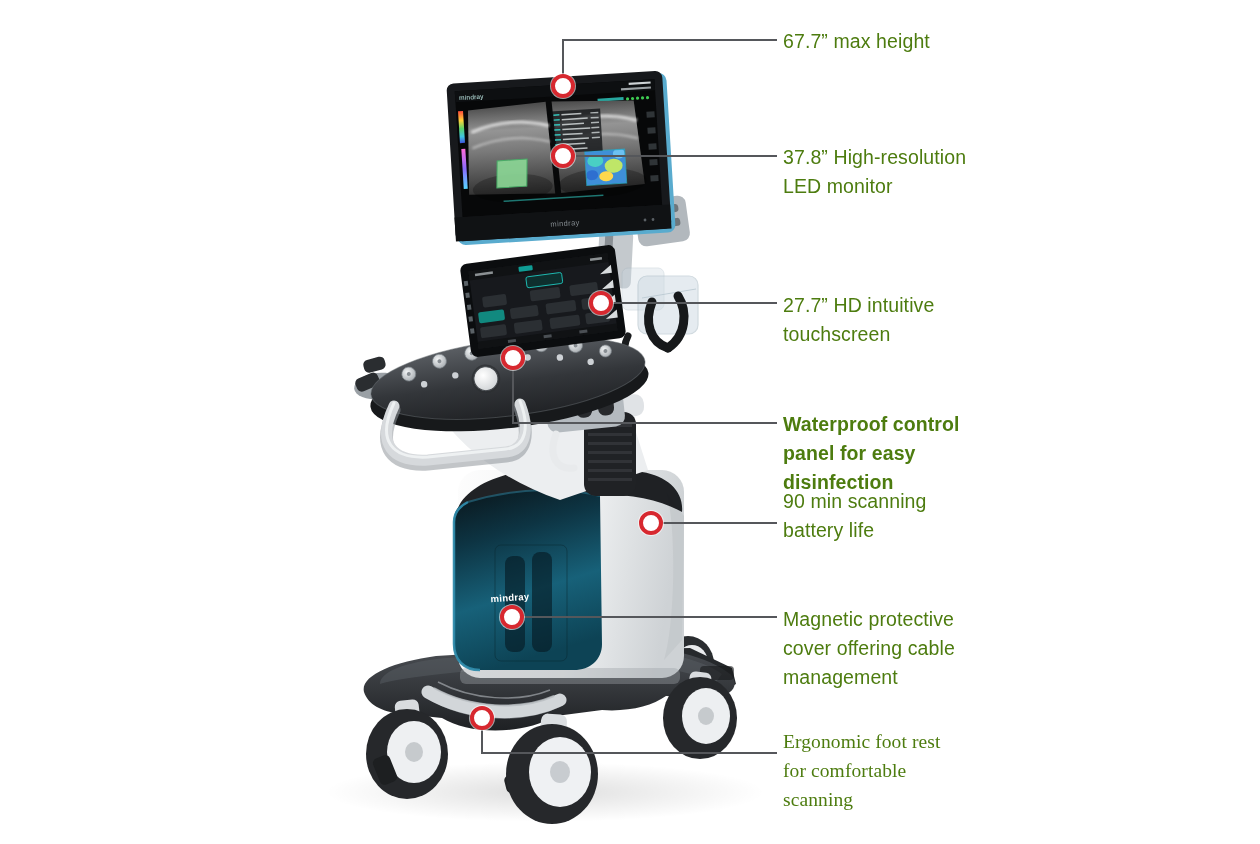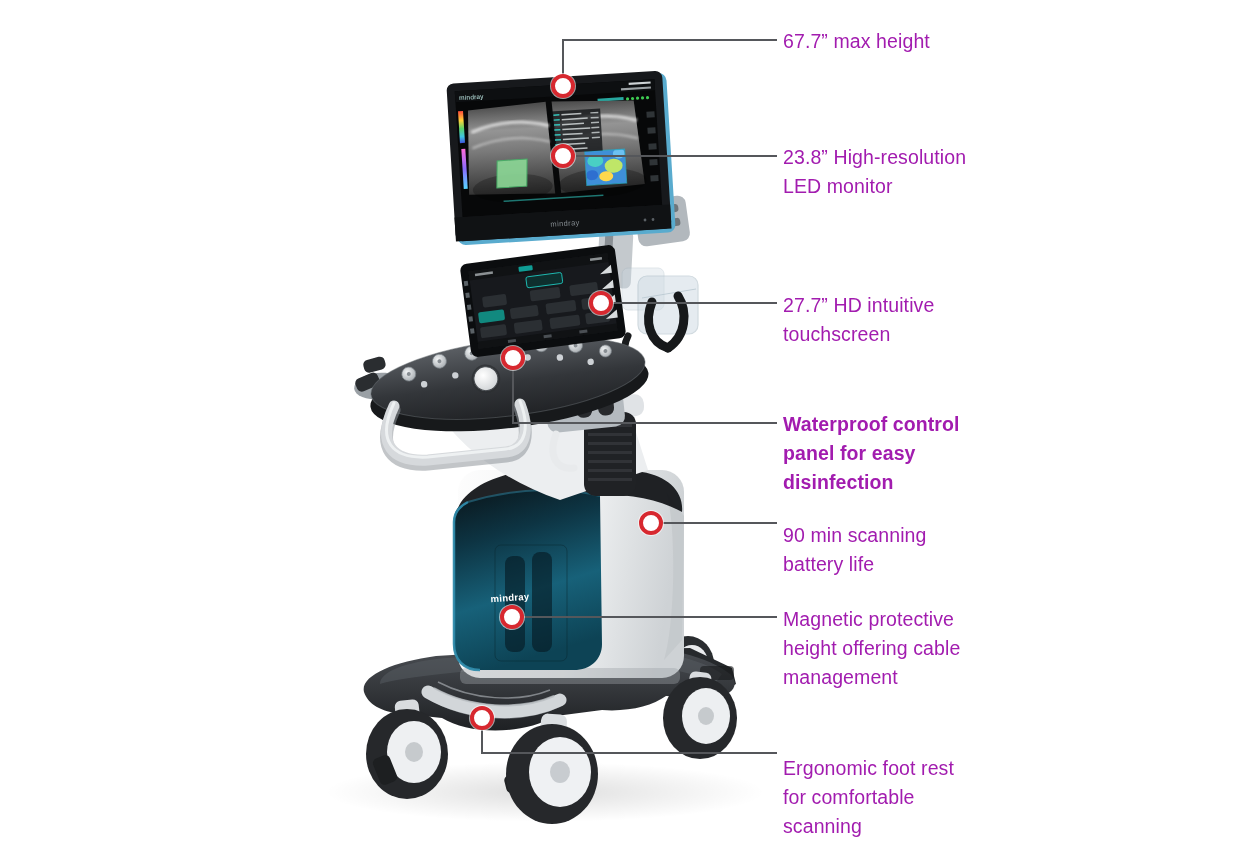--- a/index.html
+++ b/index.html
@@ -11,21 +11,21 @@
   .lh{position:absolute;height:2px;background:#55575b;}
   .lv{position:absolute;width:2px;background:#55575b;}
   .marker{
     position:absolute;width:16px;height:16px;background:#ffffff;
     border:4px solid #d7282f;border-radius:50%;
     transform:translate(-50%,-50%);box-sizing:content-box;
     box-shadow:0 0 0 1px rgba(255,255,255,.6);
   }
   .callout-label{
     position:absolute;left:783px;width:240px;
-    font-size:19.5px;line-height:29px;color:#a21caf;
+    font-size:19.5px;line-height:29px;color:#4d7c0f;
     white-space:pre-line;letter-spacing:0.1px;
   }
 </style>
 </head>
 <body>
 
 <div class="stage">
 
   <svg class="machine-svg" viewBox="0 0 1260 844" aria-hidden="true">
     <defs>
@@ -372,21 +372,21 @@
   <div>
     <div class="lv" style="left:562px;top:39px;height:37px;"></div>
     <div class="lh" style="left:562px;top:39px;width:215px;"></div>
     <span class="marker" style="left:563px;top:86px;"></span>
     <div class="callout-label" style="top:27px;">67.7” max height</div>
   </div>
 
   <div>
     <div class="lh" style="left:576px;top:155px;width:201px;"></div>
     <span class="marker" style="left:563px;top:156px;"></span>
-    <div class="callout-label" style="top:143px;">23.8” High-resolution
+    <div class="callout-label" style="top:143px;">37.8” High-resolution
 LED monitor</div>
   </div>
 
   <div>
     <div class="lh" style="left:613px;top:302px;width:164px;"></div>
     <span class="marker" style="left:601px;top:303px;"></span>
     <div class="callout-label" style="top:291px;">27.7” HD intuitive
 touchscreen</div>
   </div>
 
@@ -395,34 +395,34 @@
     <div class="lh" style="left:512px;top:422px;width:265px;"></div>
     <span class="marker" style="left:513px;top:358px;"></span>
     <div class="callout-label" style="top:410px;font-weight:bold;">Waterproof control
 panel for easy
 disinfection</div>
   </div>
 
   <div>
     <div class="lh" style="left:663px;top:522px;width:114px;"></div>
     <span class="marker" style="left:651px;top:523px;"></span>
-    <div class="callout-label" style="top:521px;">90 min scanning
+    <div class="callout-label" style="top:487px;">90 min scanning
 battery life</div>
   </div>
 
   <div>
     <div class="lh" style="left:524px;top:616px;width:253px;"></div>
     <span class="marker" style="left:512px;top:617px;"></span>
     <div class="callout-label" style="top:605px;">Magnetic protective
-height offering cable
+cover offering cable
 management</div>
   </div>
 
   <div>
     <div class="lv" style="left:481px;top:728px;height:26px;"></div>
     <div class="lh" style="left:481px;top:752px;width:296px;"></div>
     <span class="marker" style="left:482px;top:718px;"></span>
-    <div class="callout-label" style="top:754px;">Ergonomic foot rest
+    <div class="callout-label" style="top:727px;font-family:Liberation Serif, serif;">Ergonomic foot rest
 for comfortable
 scanning</div>
   </div>
 
 </div>
 
 </body></html>

